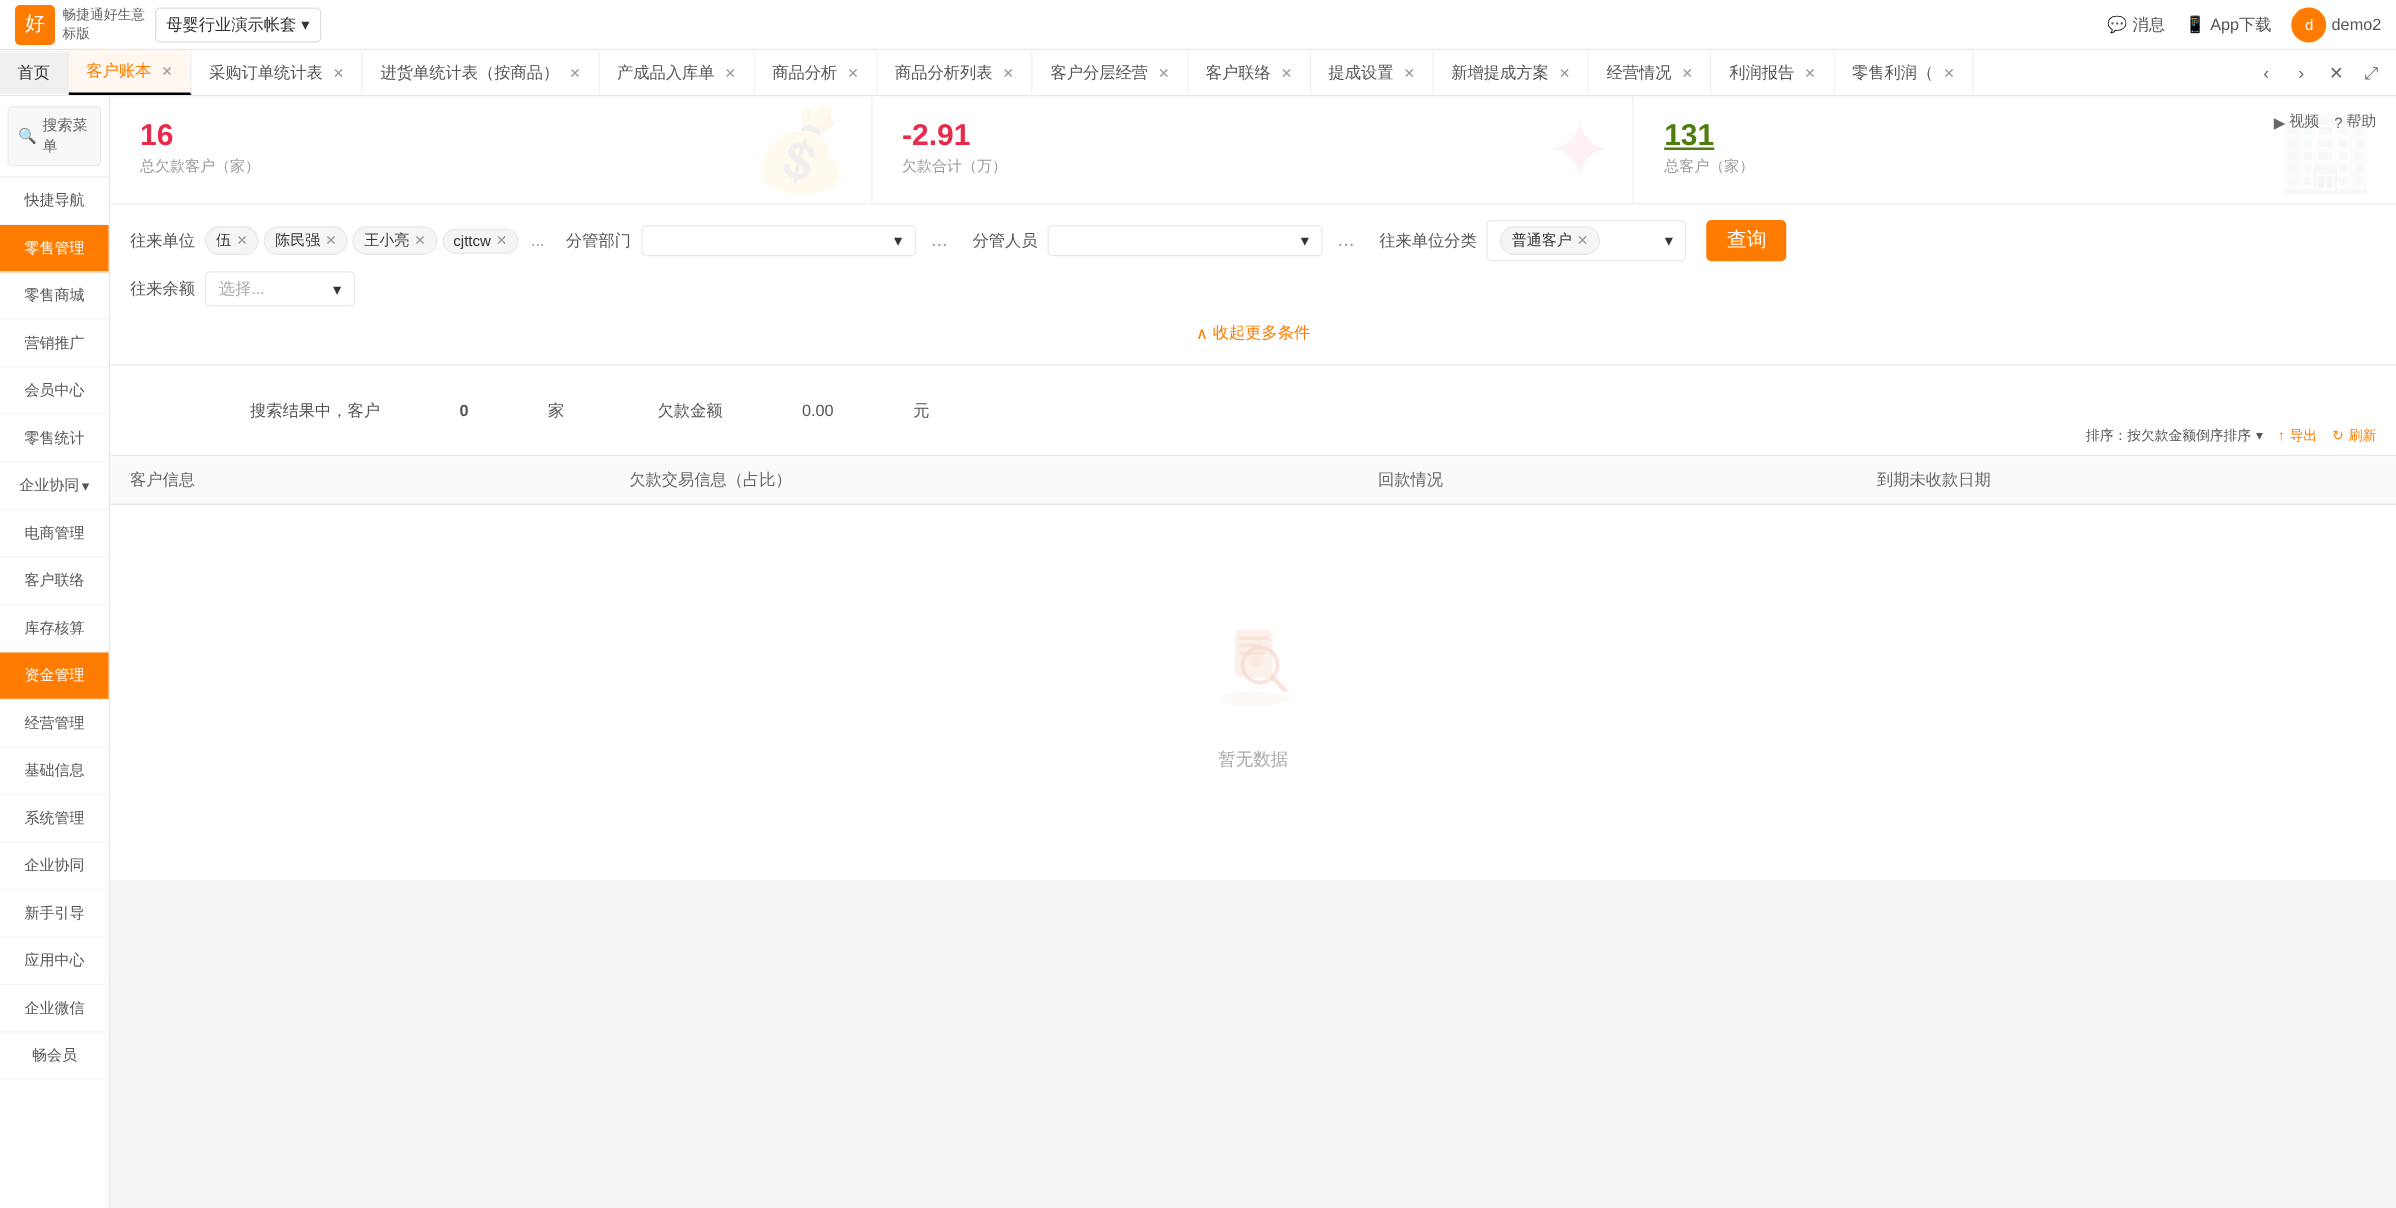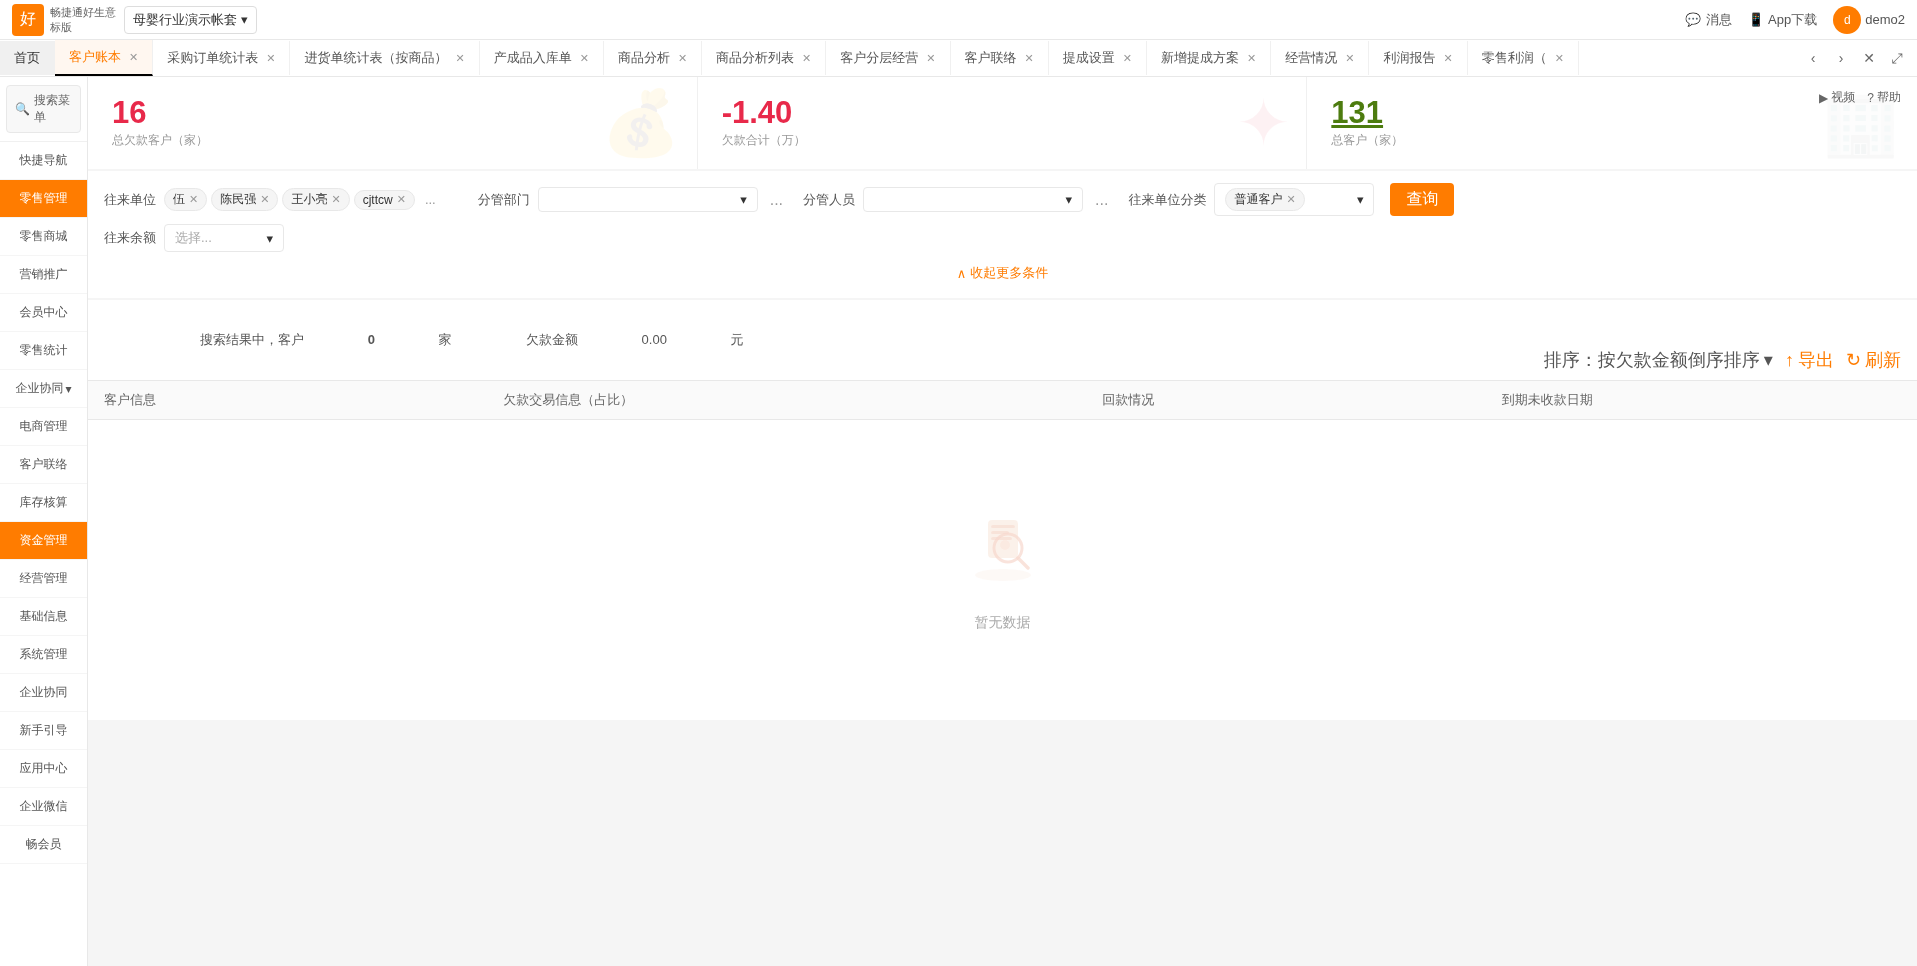--- a/index.html
+++ b/index.html
@@ -65,21 +65,21 @@
     
     .stats-row {
       display: grid; grid-template-columns: 1fr 1fr 1fr;
       background: #fff; margin-bottom: 2px;
     }
     .stat-card {
       padding: 20px 24px; display: flex; align-items: center; gap: 16px;
       border-right: 1px solid #f0f0f0;
     }
     .stat-card:last-child { border-right: none; }
-    .stat-value { font-size: 31px; font-weight: bold; line-height: 1; margin-bottom: 4px; }
+    .stat-value { font-size: 24px; font-weight: bold; line-height: 1; margin-bottom: 4px; }
     .stat-value.red { color: #e8294a; }
     .stat-value.black { color: #4d7c0f; text-decoration: underline; }
     .stat-label { font-size: 12px; color: #999; }
     .stat-content { flex: 1; }
 
     
     .filters-area {
       background: #fff; padding: 12px 16px; margin-bottom: 2px;
     }
     .filter-row { display: flex; align-items: center; gap: 8px; margin-bottom: 8px; flex-wrap: wrap; }
@@ -105,21 +105,21 @@
       color: #ff7c00; cursor: pointer; padding: 4px 8px;
     }
 
     
     .results-bar {
       background: #fff; padding: 8px 16px; border-bottom: 1px solid #e8e8e8;
       display: flex; align-items: center; justify-content: space-between;
     }
     .results-info { font-size: 13px; color: #555; }
     .results-info span { margin-right: 12px; margin-left: 48px; }
-    .results-actions { display: flex; align-items: center; gap: 12px; font-size: 18px; color: #555; margin-top: 40px; }
+    .results-actions { display: flex; align-items: center; gap: 12px; font-size: 11px; color: #555; margin-top: 40px; }
     .sort-select { display: flex; align-items: center; gap: 4px; cursor: pointer; color: #555; }
     .action-btn { display: flex; align-items: center; gap: 4px; cursor: pointer; color: #ff7c00; }
 
     
     .data-table { background: #fff; width: 100%; }
     .table-header {
       display: grid; grid-template-columns: 1fr 1.5fr 1fr 1fr;
       padding: 10px 16px; border-bottom: 1px solid #e8e8e8;
       font-size: 13px; color: #666; background: #fafafa;
     }
@@ -304,21 +304,21 @@
         <div style="position:absolute;right:16px;top:50%;transform:translateY(-50%);opacity:0.08;font-size:64px;pointer-events:none;">💰</div>
         <div class="stat-content">
           <div class="stat-value red">16</div>
           <div class="stat-label">总欠款客户（家）</div>
         </div>
       </div>
 
       <div class="stat-card" style="position:relative;">
         <div style="position:absolute;right:16px;top:50%;transform:translateY(-50%);opacity:0.06;font-size:64px;pointer-events:none;color:#e8294a;">✦</div>
         <div class="stat-content">
-          <div class="stat-value red">-1.40</div>
+          <div class="stat-value red">-2.91</div>
           <div class="stat-label">欠款合计（万）</div>
         </div>
       </div>
 
       <div class="stat-card" style="position:relative; justify-content: space-between;">
         <div style="position:absolute;right:16px;top:50%;transform:translateY(-50%);opacity:0.06;font-size:64px;pointer-events:none;color:#4a90d9;">🏢</div>
         <div class="stat-content">
           <div class="stat-value black">131</div>
           <div class="stat-label">总客户（家）</div>
         </div>
@@ -350,21 +350,21 @@
           <div class="filter-tag">
             <span>王小亮</span>
             <span class="remove">✕</span>
           </div>
           <div class="filter-tag">
             <span>cjttcw</span>
             <span class="remove">✕</span>
           </div>
           <span class="filter-more">...</span>
         </div>
-        <span class="filter-label" style="margin-left:28px;">分管部门</span>
+        <span class="filter-label" style="margin-left:3px;">分管部门</span>
         <div class="filter-select filter-select-wide">
           <span class="placeholder"></span>
           <span style="flex:1"></span>
           <span>▾</span>
         </div>
         <span class="filter-dots" style="margin-left:4px;">...</span>
         <span class="filter-label" style="margin-left:12px;">分管人员</span>
         <div class="filter-select filter-select-wide">
           <span class="placeholder"></span>
           <span style="flex:1"></span>

